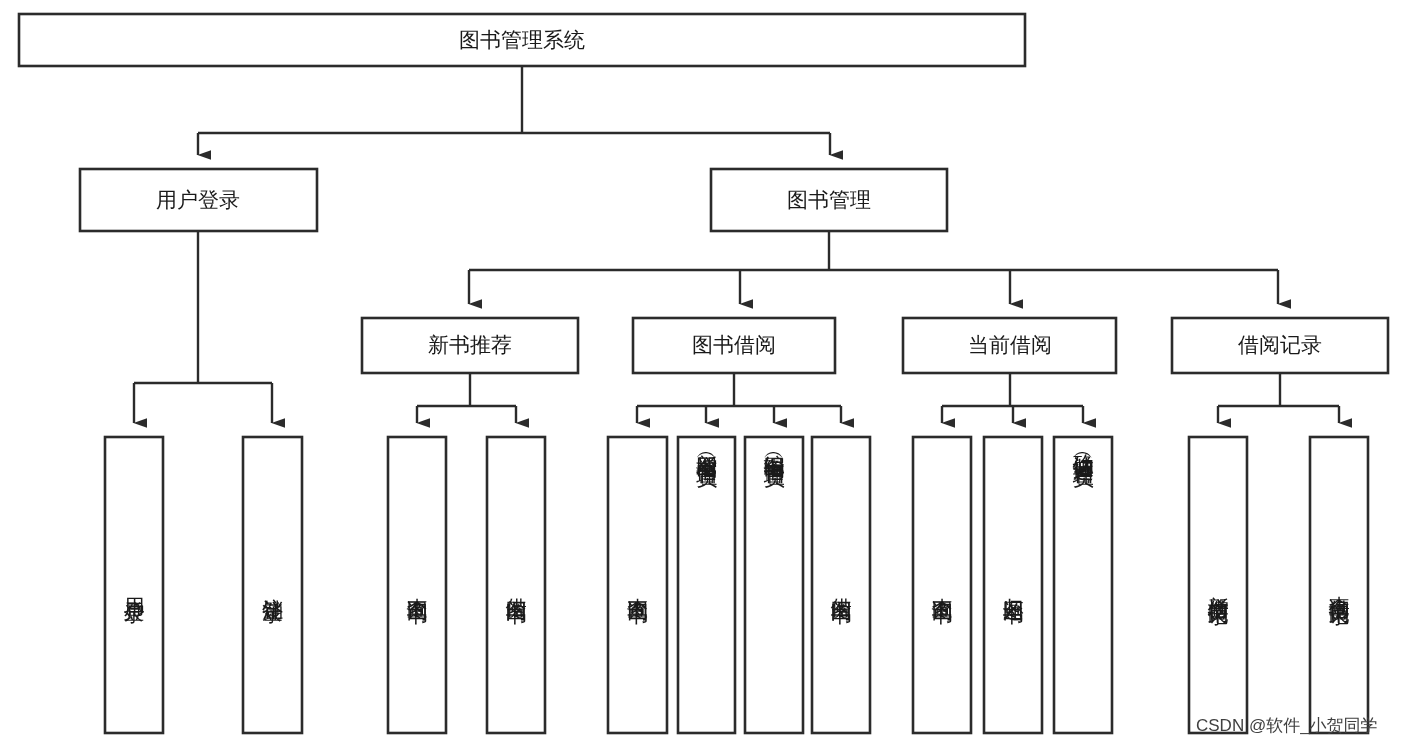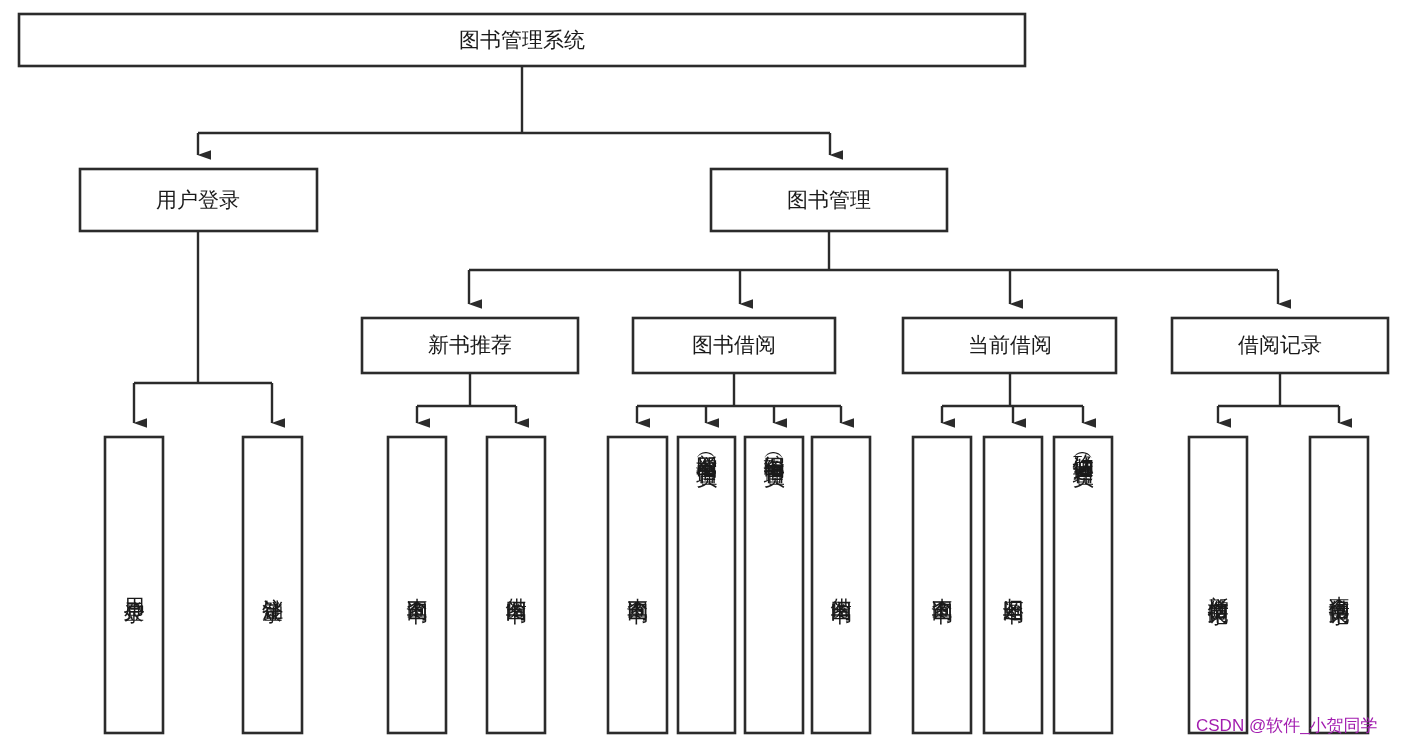--- a/index.html
+++ b/index.html
@@ -65,21 +65,21 @@
     line-height: 1.06;
     letter-spacing: 2px;
     white-space: nowrap;
   }
   .watermark {
     position: absolute;
     left: 1196px;
     top: 714px;
     font-family: "Liberation Sans", "DejaVu Sans", sans-serif;
     font-size: 17px;
-    color: #a21caf;
+    color: #404040;
     white-space: nowrap;
     user-select: none;
   }
 </style>
 </head>
 <body>
 
 <div id="diagram-root">
 
   <svg class="flow" viewBox="0 0 1405 747">

